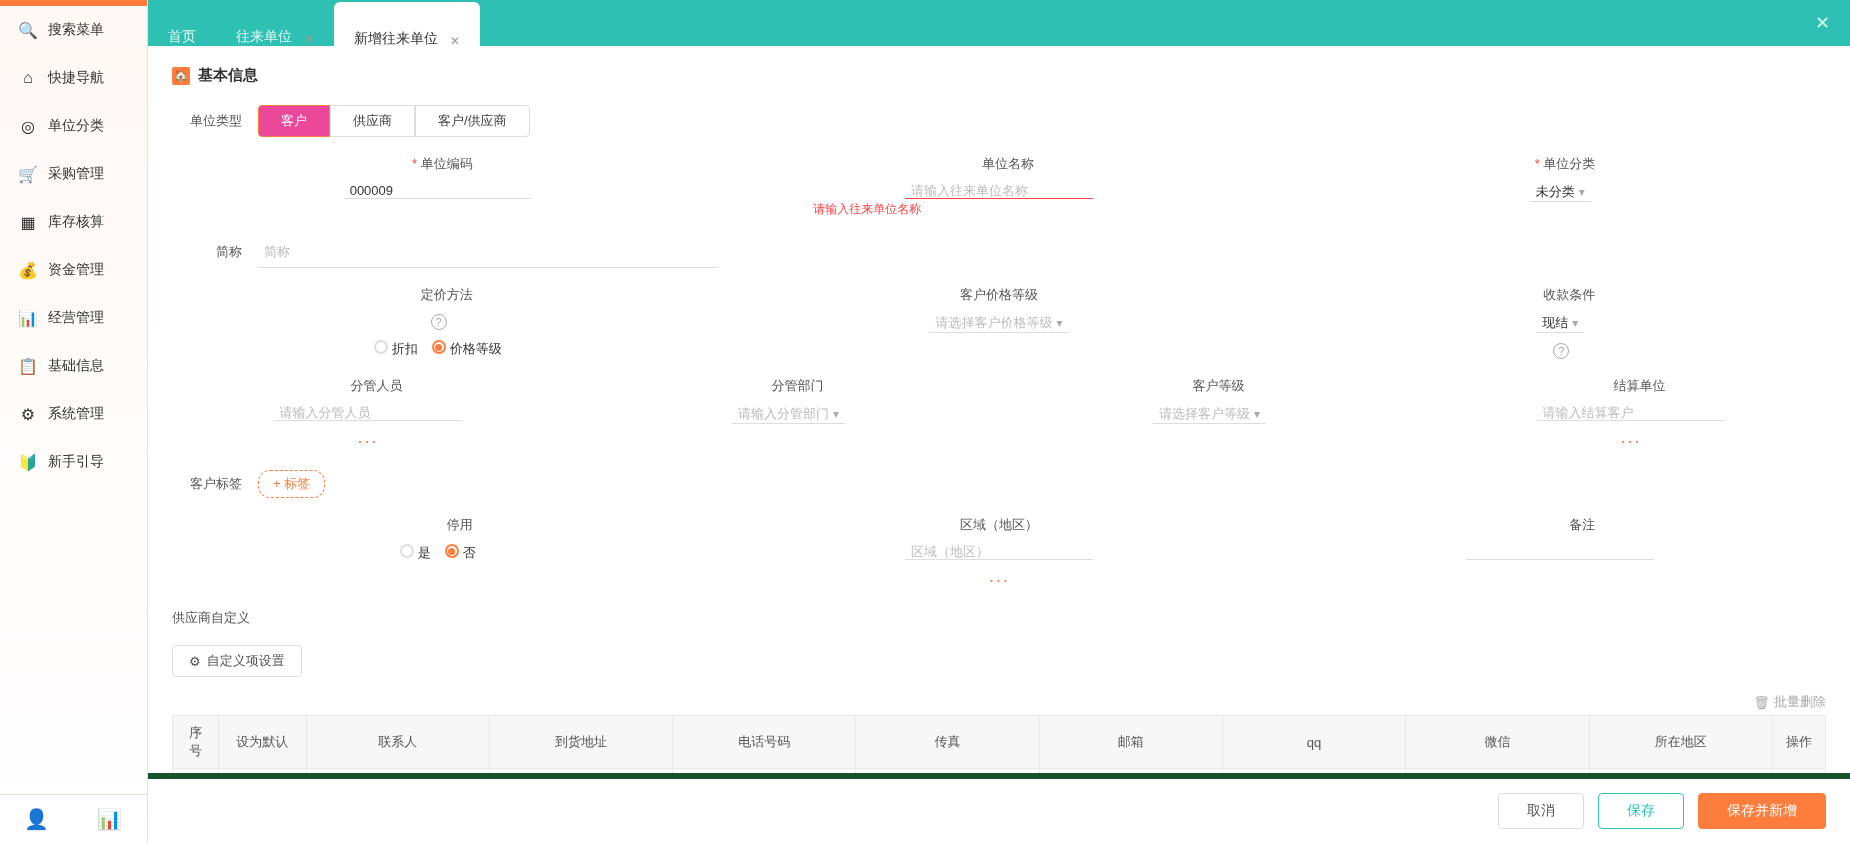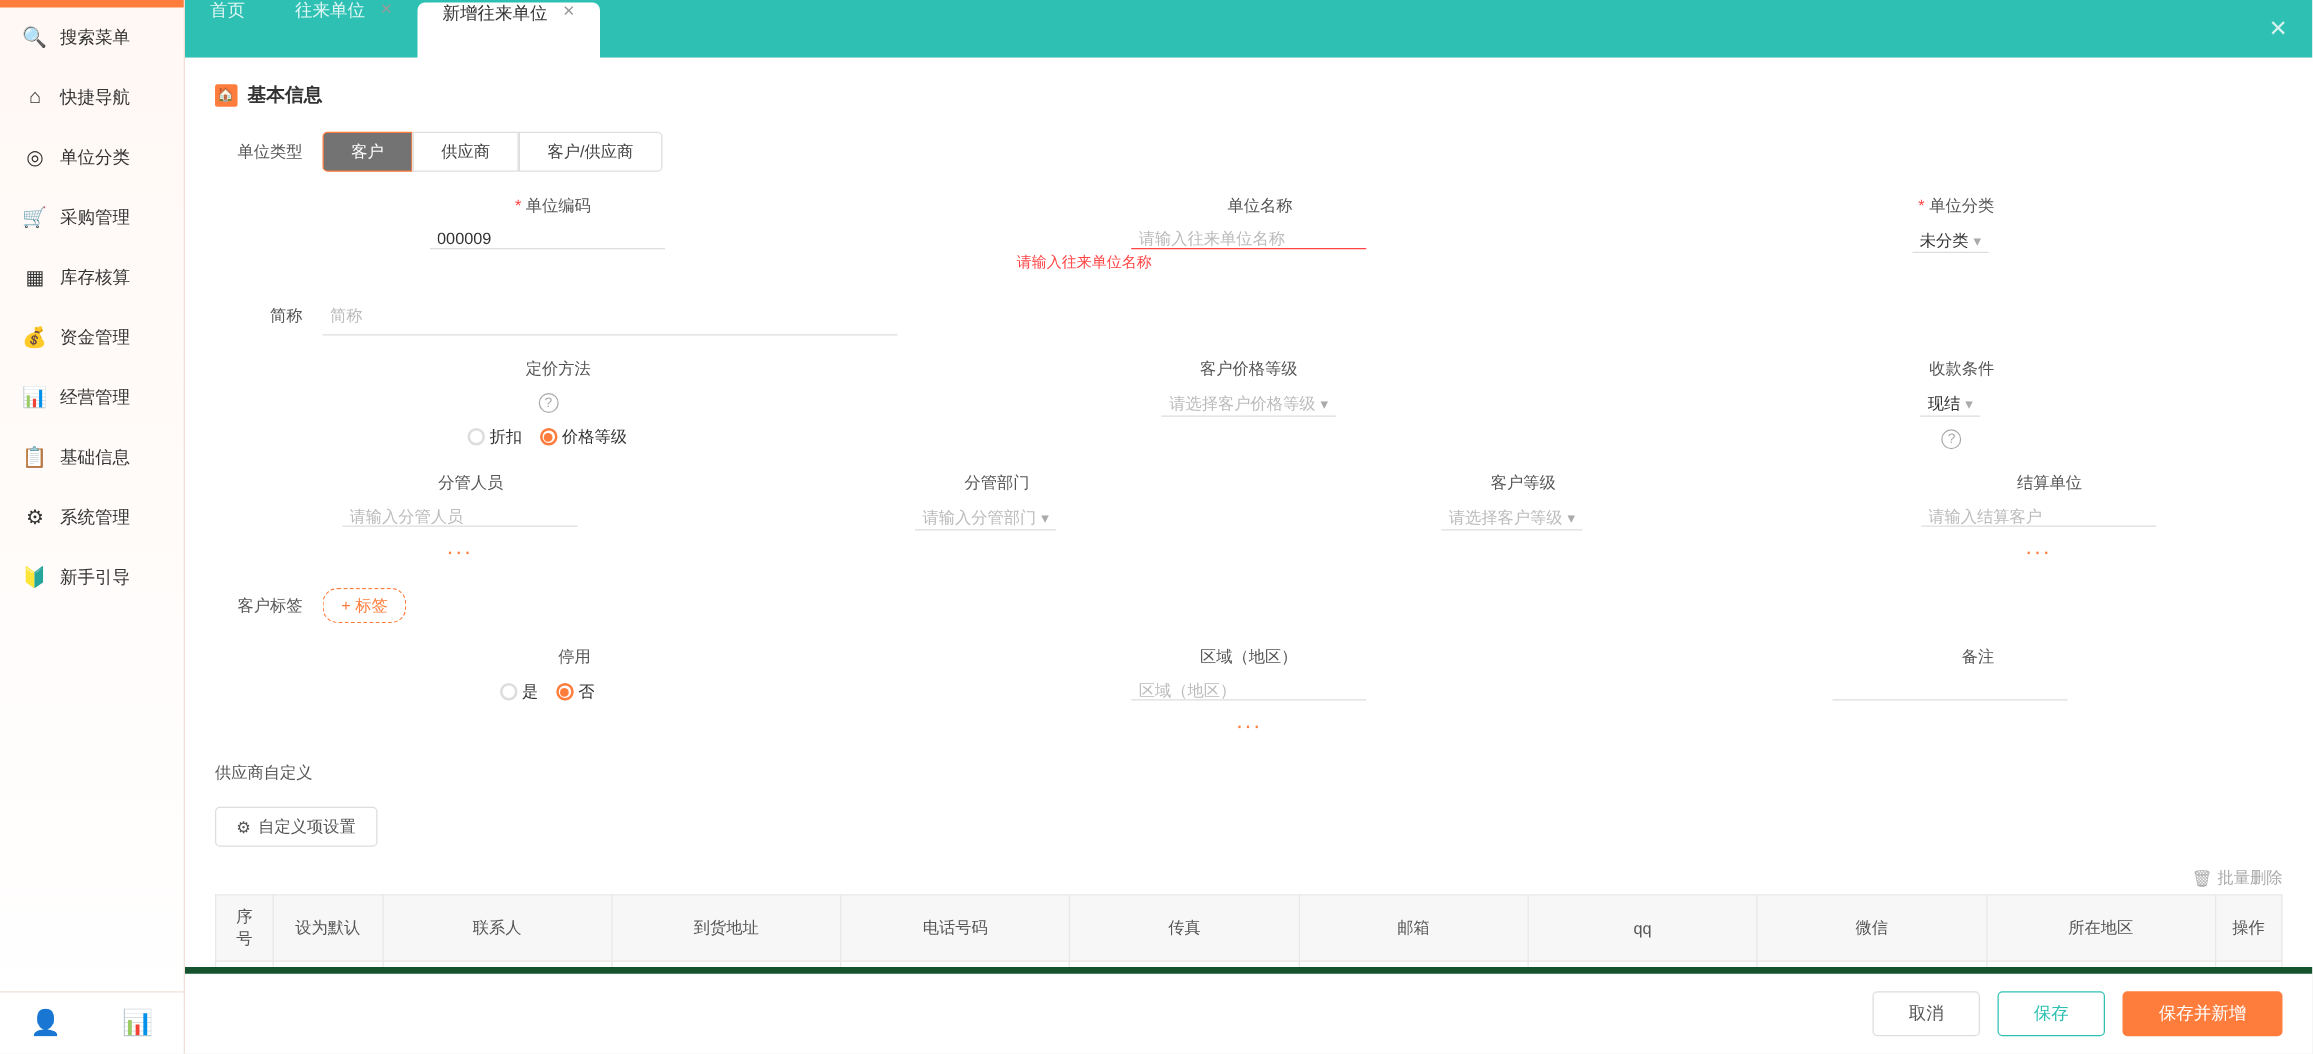--- a/index.html
+++ b/index.html
@@ -65,21 +65,21 @@
       display: flex;
       align-items: center;
       background: #2ec1b3;
       height: 46px;
       padding: 0 0;
       flex-shrink: 0;
     }
     .tab {
       height: 100%;
       display: flex;
-      align-items: flex-start;
+      align-items: flex-end;
       padding: 0 20px;
       cursor: pointer;
       color: rgba(255,255,255,0.85);
       font-size: 14px;
       gap: 8px;
       position: relative;
     }
     .tab.active {
       background: #fff;
       color: #333;
@@ -140,21 +140,21 @@
     }
     .unit-type-btn {
       padding: 6px 22px;
       border: 1px solid #ddd;
       background: #fff;
       cursor: pointer;
       font-size: 13px;
       color: #404040;
     }
     .unit-type-btn.active {
-      background: #737373;
+      background: #ec4899;
       color: white;
       border-color: #ff7d3c;
     }
     .unit-type-btn:first-child { border-radius: 4px 0 0 4px; }
     .unit-type-btn:last-child { border-radius: 0 4px 4px 0; }
 
     
     .form-grid {
       display: grid;
       grid-template-columns: 1fr 1fr 1fr;
@@ -209,21 +209,20 @@
     .chevron-icon { color: #aaa; font-size: 12px; }
 
     
     .radio-group {
       display: flex;
       align-items: center;
       gap: 14px;
     }
     .radio-option {
       display: flex;
-      align-items: center;
       gap: 4px;
       cursor: pointer;
       font-size: 13px;
       color: #333;
     }
     .radio-circle {
       width: 14px;
       height: 14px;
       border-radius: 50%;
       border: 2px solid #ddd;

